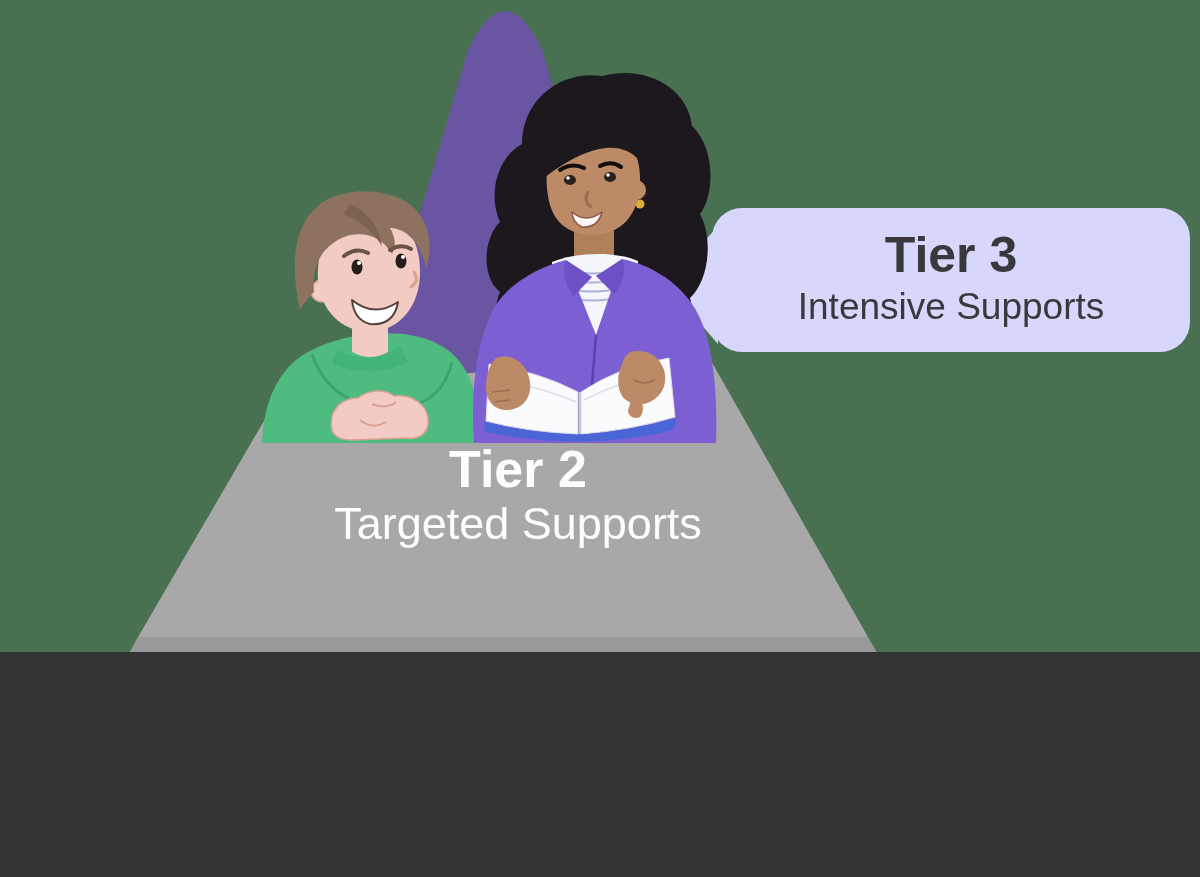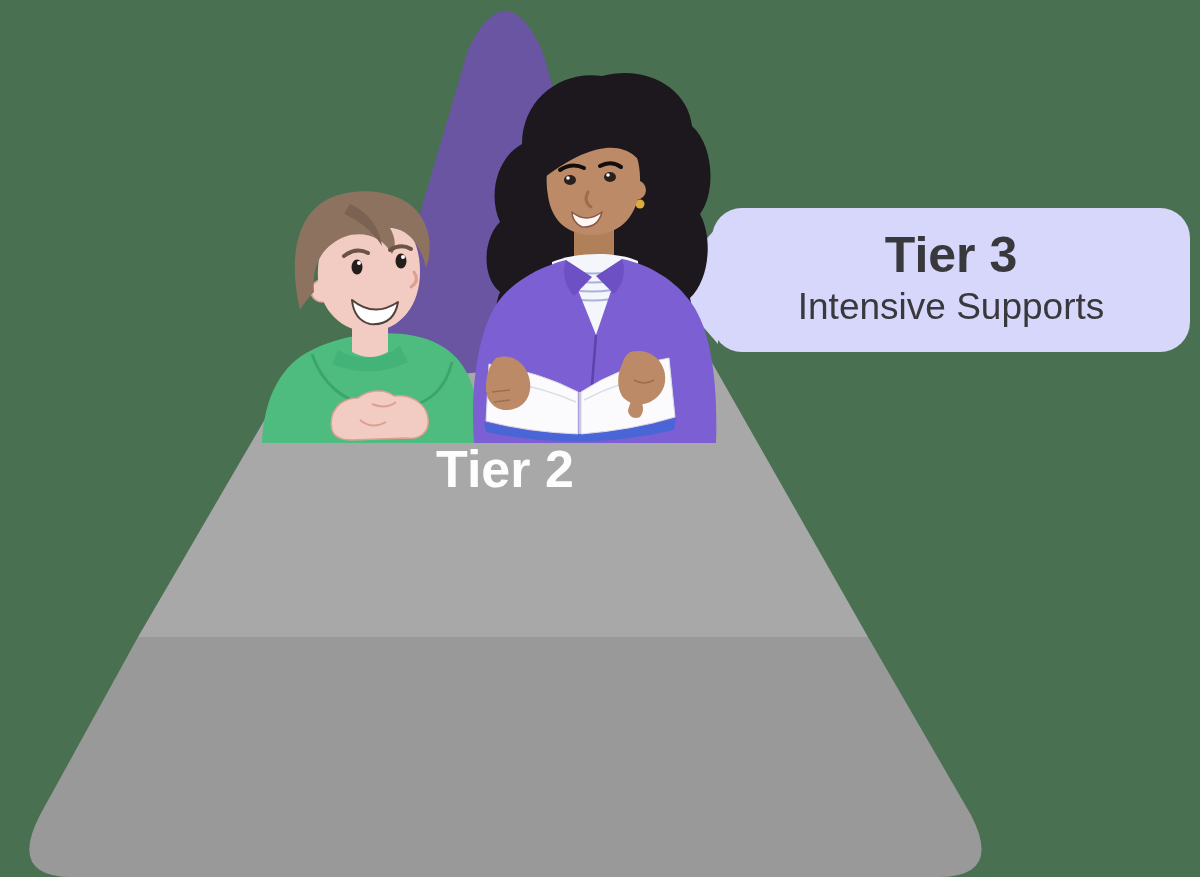--- a/index.html
+++ b/index.html
@@ -1,17 +1,17 @@
 <!DOCTYPE html>
 <html><head>
 <meta charset="utf-8">
 <style>
   html,body{margin:0;padding:0;background:#333;}
   .stage{
-    position:relative;width:1200px;height:877px;overflow:hidden;
+    position:relative;width:1200px;height:652px;overflow:hidden;
     font-family:"Liberation Sans", sans-serif;
   }
   .stage svg{position:absolute;left:0;top:0;}
   .label{
     position:absolute;text-align:center;transform:translateX(-50%);
     line-height:1.1;white-space:nowrap;
   }
   .tier-label{color:#fdfdfd;}
   .tier-label .l1{font-size:52px;font-weight:bold;line-height:58px;}
   .tier-label .l2{font-size:45px;font-weight:normal;line-height:52px;}
@@ -138,18 +138,19 @@
       <path d="M 640 398 C 644 406 644 412 640 417 C 634 420 628 416 628 410 L 632 398 Z" fill="#bd8a67"></path>
       <path d="M 634 380 q 10 6 20 0" fill="none" stroke="#9c6e4e" stroke-width="1.5"></path>
     </g>
   </svg>
 
   <div class="callout-text">
     <div class="l1">Tier 3</div>
     <div class="l2">Intensive Supports</div>
   </div>
 
-  <div class="label tier-label" style="left:505px;top:440px;">
+  <div class="label tier-label" style="left:518px;top:440px;">
     <div class="l1">Tier 2</div>
+    <div class="l2">Targeted Supports</div>
   </div>
 
 
 </div>
 
 </body></html>

